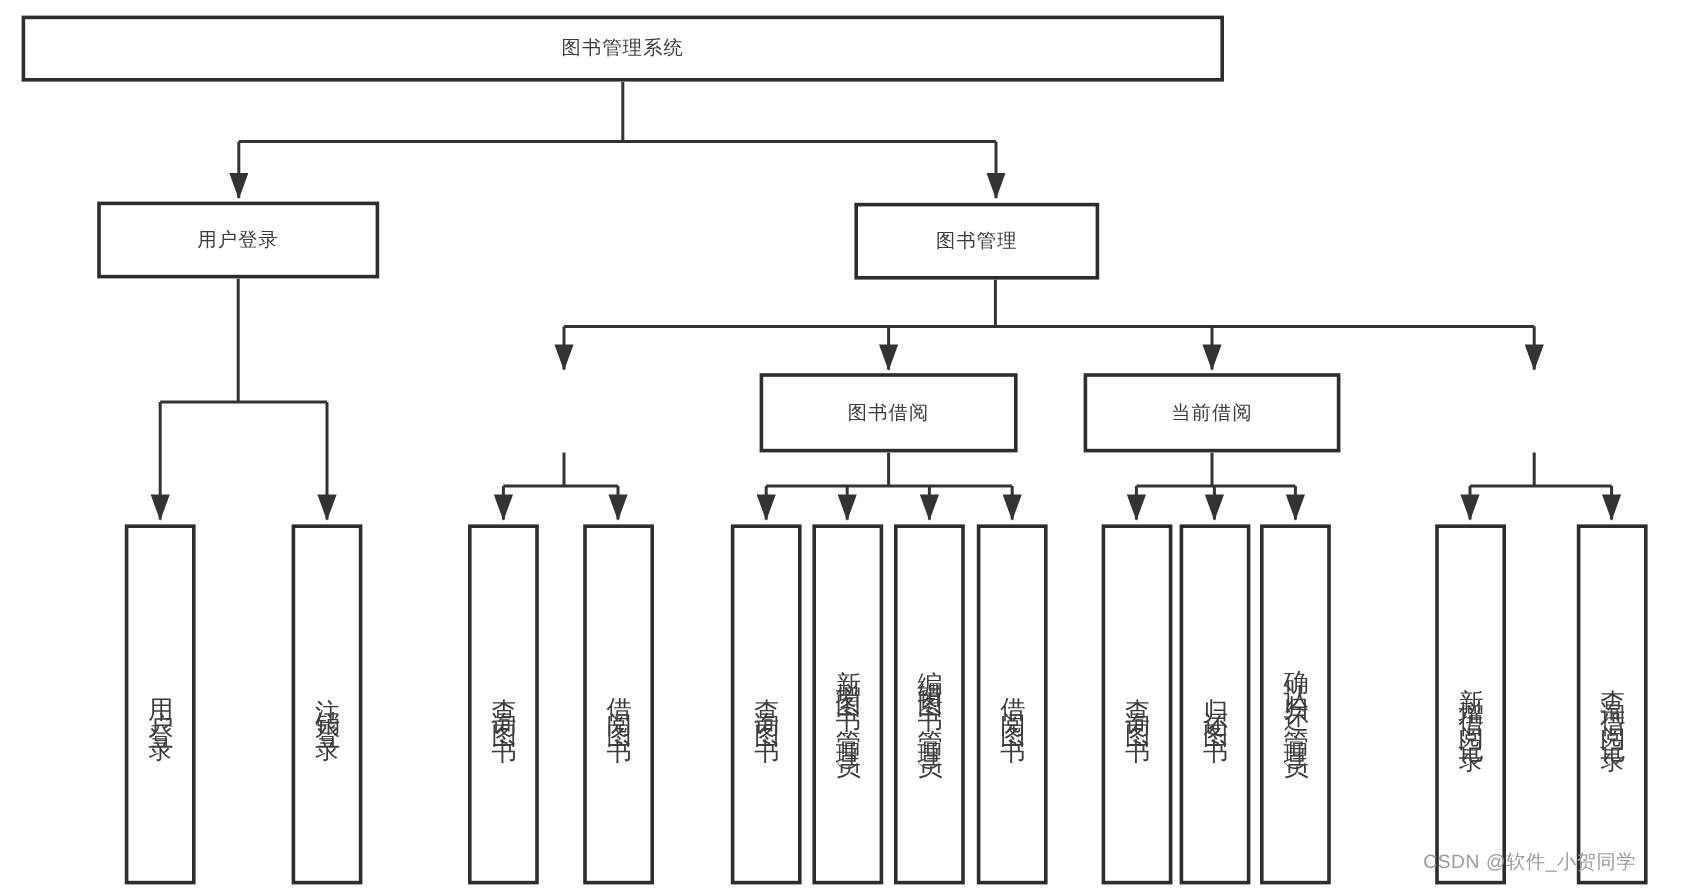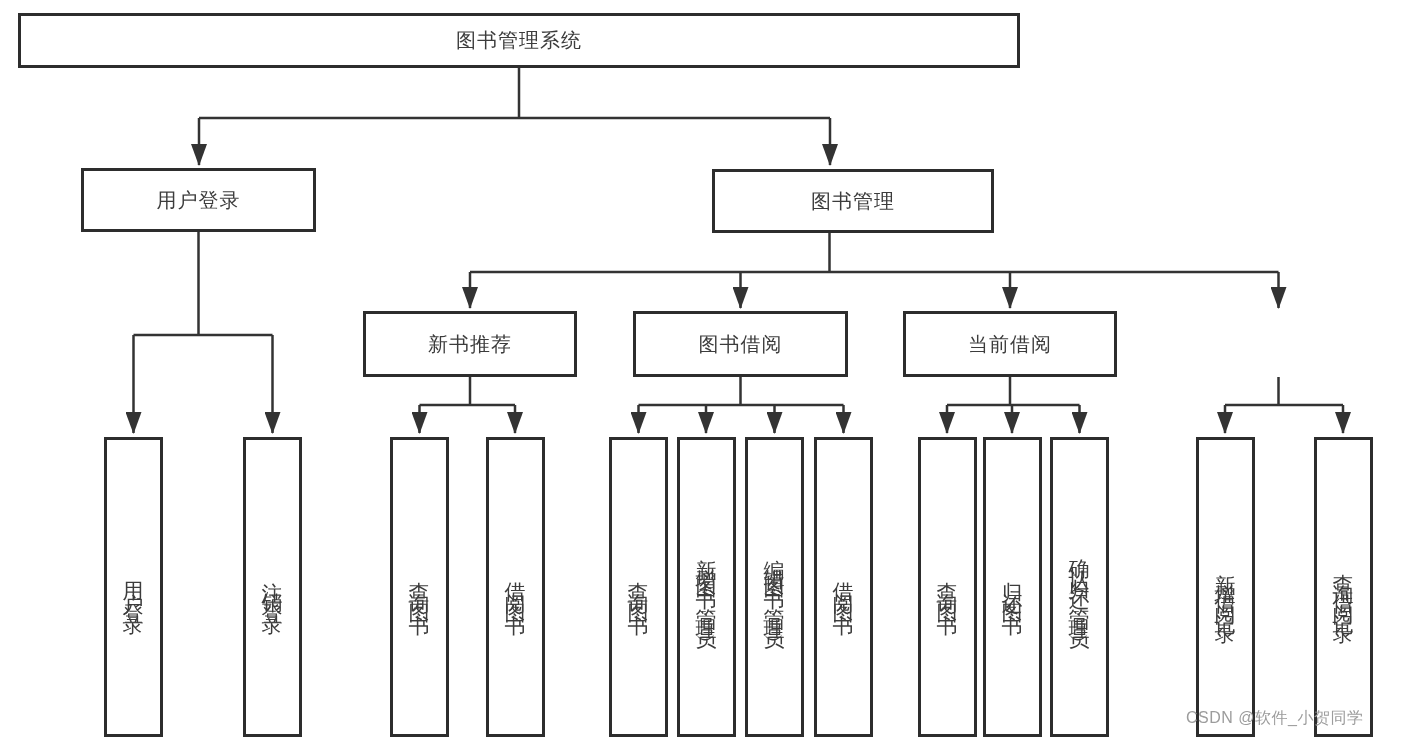--- a/index.html
+++ b/index.html
@@ -19,21 +19,21 @@
   .stage{position:relative;width:1405px;height:747px;background:var(--background);}
   .connectors{position:absolute;left:0;top:0;width:1405px;height:747px;}
   .conn{stroke:var(--line);stroke-width:2.5;fill:none;}
   .arrowhead{fill:var(--line);stroke:none;}
   .hbox{
     position:absolute;
     box-sizing:border-box;
     background:#fff;
     border:3px solid var(--box_border);
     display:flex;align-items:center;justify-content:center;
-    font-size:20px;color:var(--text);
+    font-size:16px;color:var(--text);
     letter-spacing:1px;
     z-index:2;
     text-align:right;
   }
   .vbox{
     position:absolute;
     box-sizing:border-box;
     top:437px;width:59px;height:300px;
     background:#fff;
     border:3px solid var(--box_border);
@@ -99,23 +99,22 @@
     <line class="conn" x1="1012" y1="405" x2="1012" y2="433" marker-end="url(#arw)"></line>
     <line class="conn" x1="1079.5" y1="405" x2="1079.5" y2="433" marker-end="url(#arw)"></line>
 
     <line class="conn" x1="1225" y1="405" x2="1225" y2="433" marker-end="url(#arw)"></line>
     <line class="conn" x1="1343" y1="405" x2="1343" y2="433" marker-end="url(#arw)"></line>
   </svg>
 
   <div class="hbox" style="left:18px;top:13px;width:1002px;height:55px;">图书管理系统</div>
 
   <div class="hbox" style="left:81px;top:168px;width:235px;height:64px;">用户登录</div>
-  <div class="hbox" style="left:712px;top:169px;width:282px;height:64px;">图书管理</div>
+  <div class="hbox" style="left:712px;top:169px;width:204px;height:64px;">图书管理</div>
 
-  <div class="hbox" style="left:363px;top:311px;width:214px;height:66px;">新书推荐</div>
   <div class="hbox" style="left:903px;top:311px;width:214px;height:66px;">当前借阅</div>
   <div class="hbox" style="left:633px;top:311px;width:215px;height:66px;">图书借阅</div>
 
   <div class="vbox" style="left:104px;">用户登录</div>
   <div class="vbox" style="left:243px;">注销登录</div>
 
   <div class="vbox" style="left:390px;">查询图书</div>
   <div class="vbox" style="left:486px;">借阅图书</div>
 
   <div class="vbox" style="left:609px;">查询图书</div>

